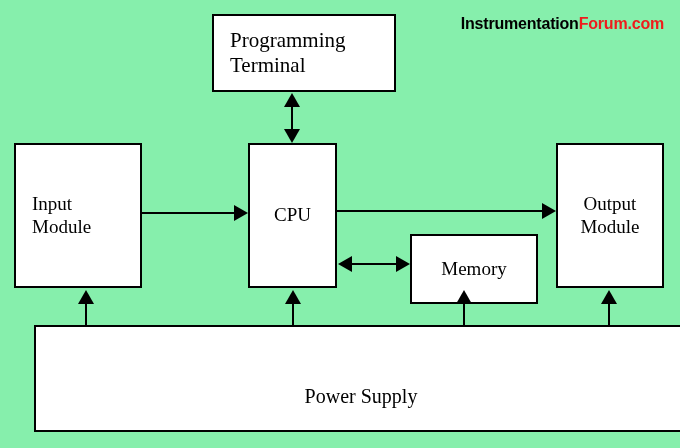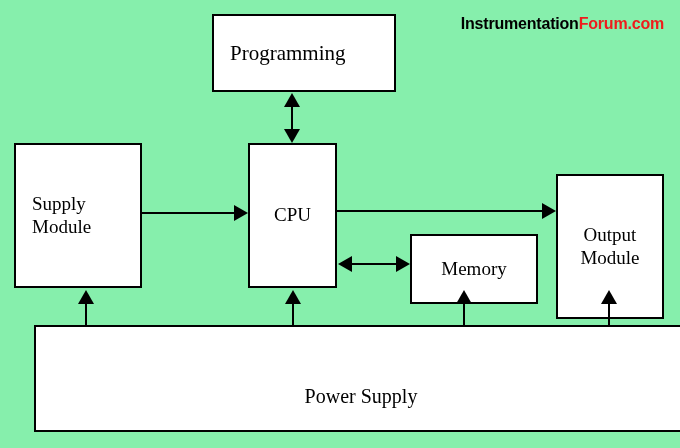--- a/index.html
+++ b/index.html
@@ -64,21 +64,20 @@
   #box-memory {
     left: 410px; top: 234px; width: 128px; height: 70px;
     justify-content: center;
     font-size: 19px;
   }
   #box-output-module {
     left: 556px; top: 143px; width: 108px; height: 145px;
     justify-content: center;
     text-align: center;
     font-size: 19px;
-    margin-top: 31px;
   }
   #box-power-supply {
     left: 14px; top: 325px; width: 654px; height: 107px;
     justify-content: center;
     font-size: 20px;
     align-items: center;
     padding-top: 36px;
     margin-left: 20px;
   }
 
@@ -118,26 +117,27 @@
 
 <div id="canvas">
 
   <div class="watermark">
     <span class="wm-a">Instrumentation</span><span class="wm-b">Forum.com</span>
   </div>
 
   <div class="box" id="box-programming-terminal">
     <span class="label">
       <span>Programming</span><br>
+      <span>Terminal</span>
     </span>
   </div>
 
   <div class="box" id="box-input-module">
     <span class="label">
-      <span>Supply</span><br>
+      <span>Input</span><br>
       <span>Module</span>
     </span>
   </div>
 
   <div class="box" id="box-cpu">
     <span class="label">CPU</span>
   </div>
 
   <div class="box" id="box-memory">
     <span class="label">Memory</span>

